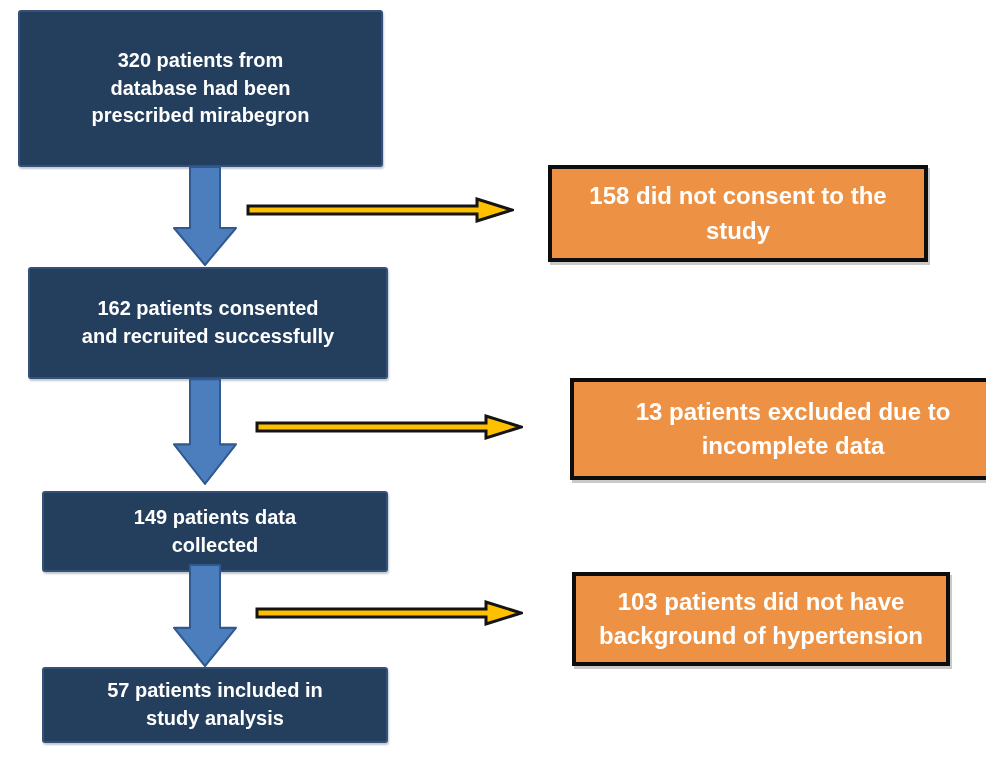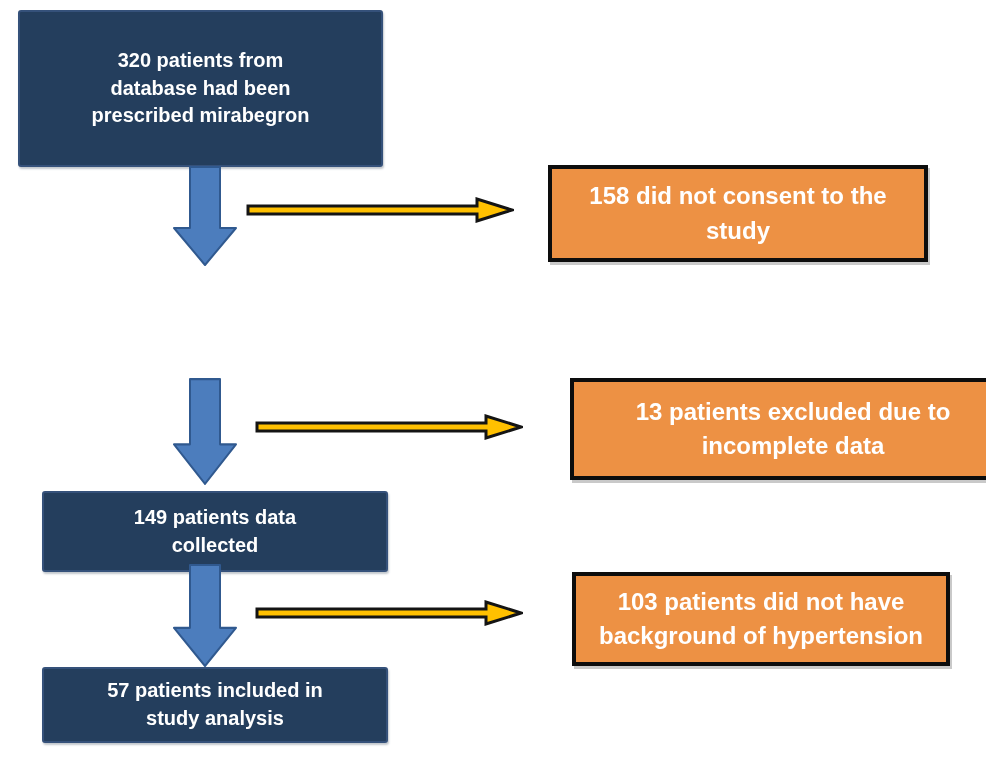--- a/index.html
+++ b/index.html
@@ -66,20 +66,24 @@
 </head>
 <body>
 
 <div id="canvas">
 
   <div class="flow-box main-box nbox1">
     <span class="box-text">320 patients from
 database had been
 prescribed mirabegron</span>
   </div>
+  <div class="flow-box main-box nbox2">
+    <span class="box-text">162 patients consented
+and recruited successfully</span>
+  </div>
   <div class="flow-box main-box nbox3">
     <span class="box-text">149 patients data
 collected</span>
   </div>
   <div class="flow-box main-box nbox4">
     <span class="box-text">57 patients included in
 study analysis</span>
   </div>
 
   <div class="flow-box excl-box obox1">

